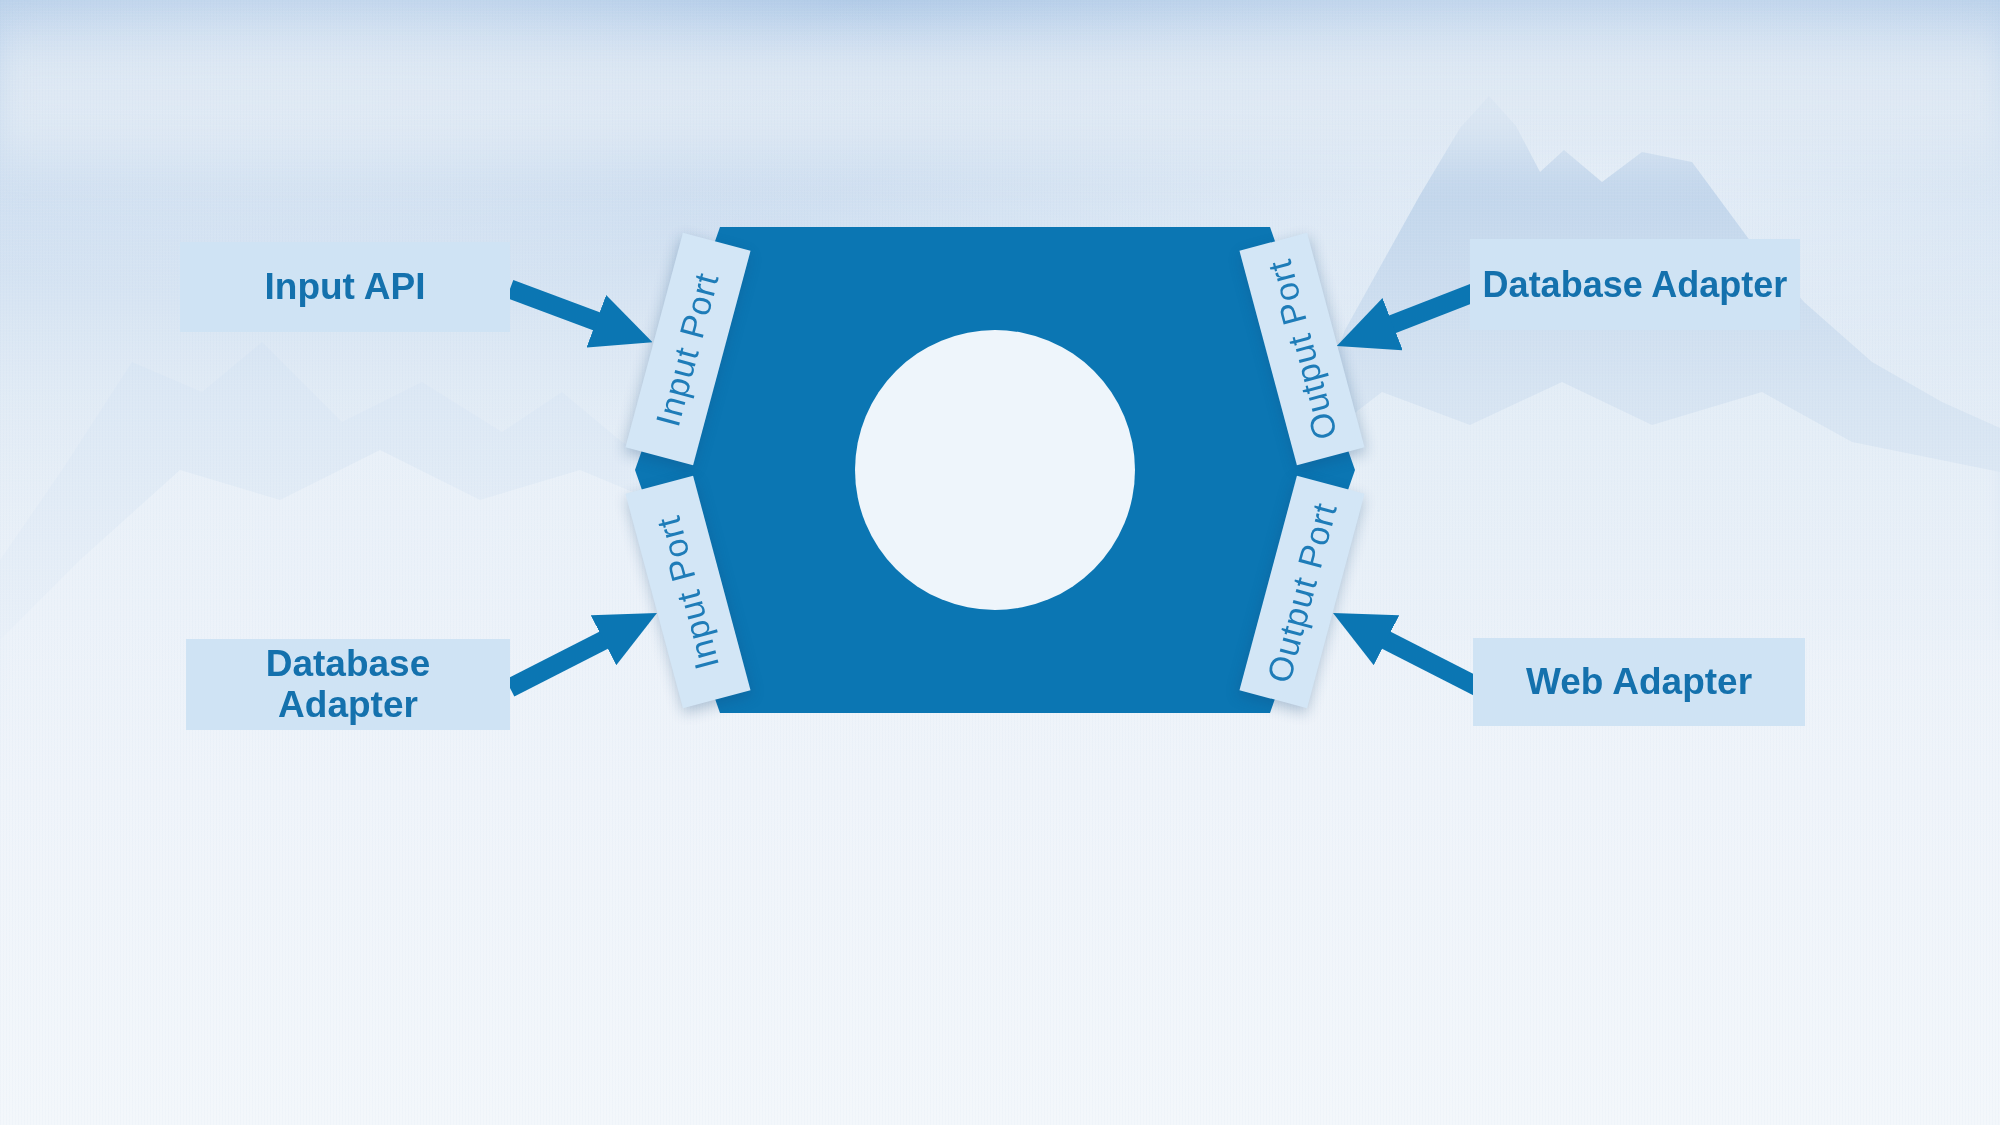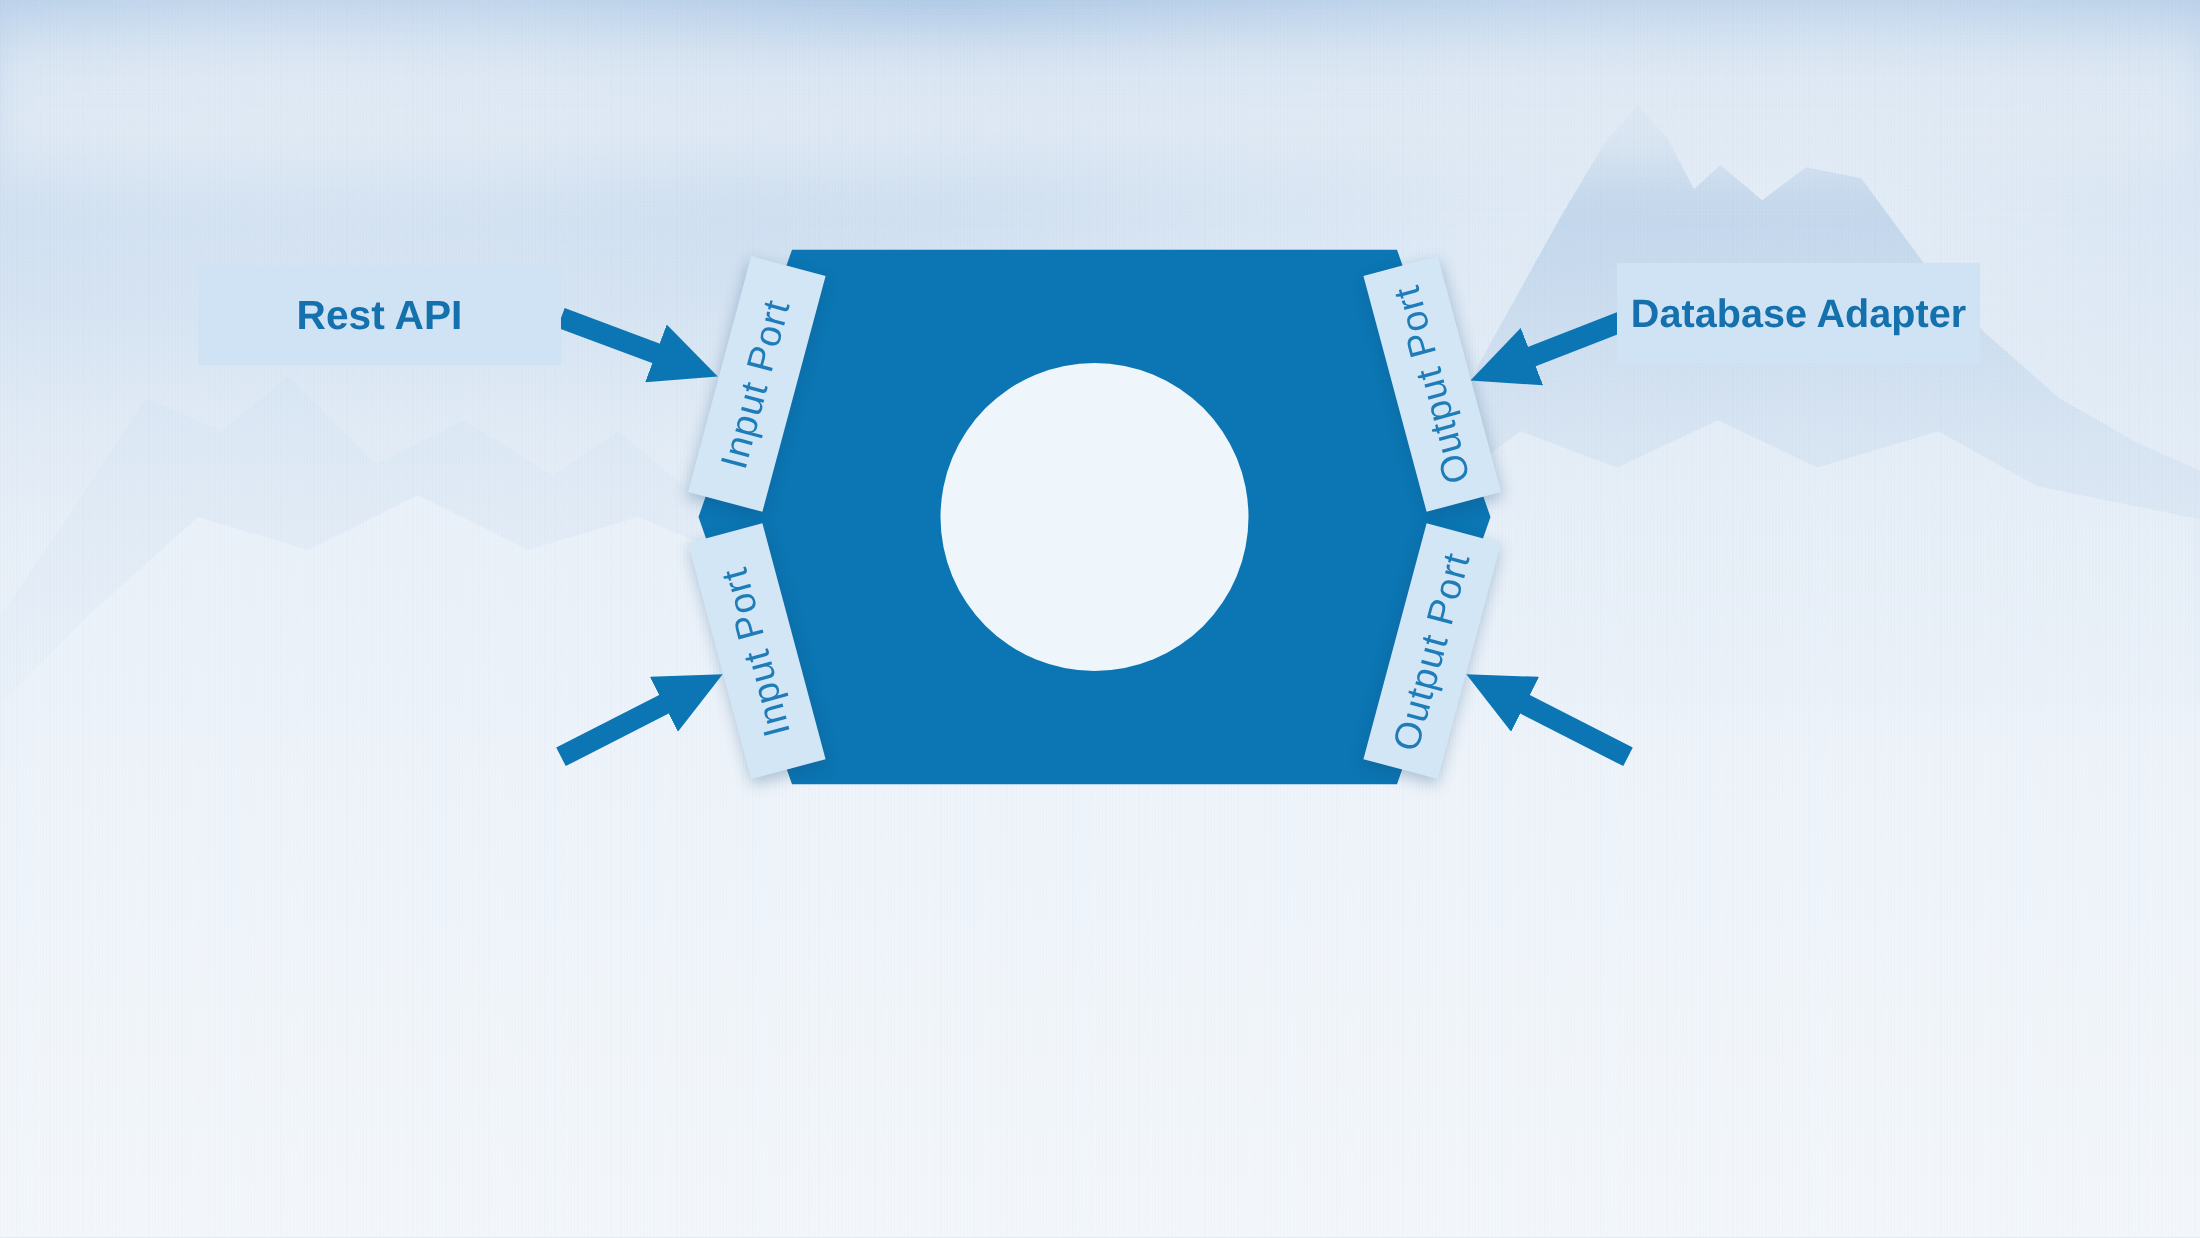--- a/index.html
+++ b/index.html
@@ -138,20 +138,27 @@
         <path d="M0,0 L60,28 L0,56 Z" style="fill:var(--primary)"></path>
       </marker>
     </defs>
     <line x1="510" y1="289" x2="601" y2="323" stroke-width="19" marker-end="url(#ah)" style="stroke:var(--primary)"></line>
     <line x1="510" y1="688" x2="608" y2="638" stroke-width="19" marker-end="url(#ah)" style="stroke:var(--primary)"></line>
     <line x1="1478" y1="291" x2="1388" y2="326" stroke-width="19" marker-end="url(#ah)" style="stroke:var(--primary)"></line>
     <line x1="1480" y1="688" x2="1382" y2="638" stroke-width="19" marker-end="url(#ah)" style="stroke:var(--primary)"></line>
   </svg>
 
   <div class="adapter" id="adapter-rest">
-    <span>Rest API</span>
+    <span>Input API</span>
+  </div>
+  <div class="adapter" id="adapter-db">
+    <span>Database</span>
+    <span>Adapter</span>
   </div>
   <div class="adapter" id="adapter-ext">
     <span>Database Adapter</span>
+  </div>
+  <div class="adapter" id="adapter-web">
+    <span>Web Adapter</span>
   </div>
 
 
 </div>
 
 </body></html>

